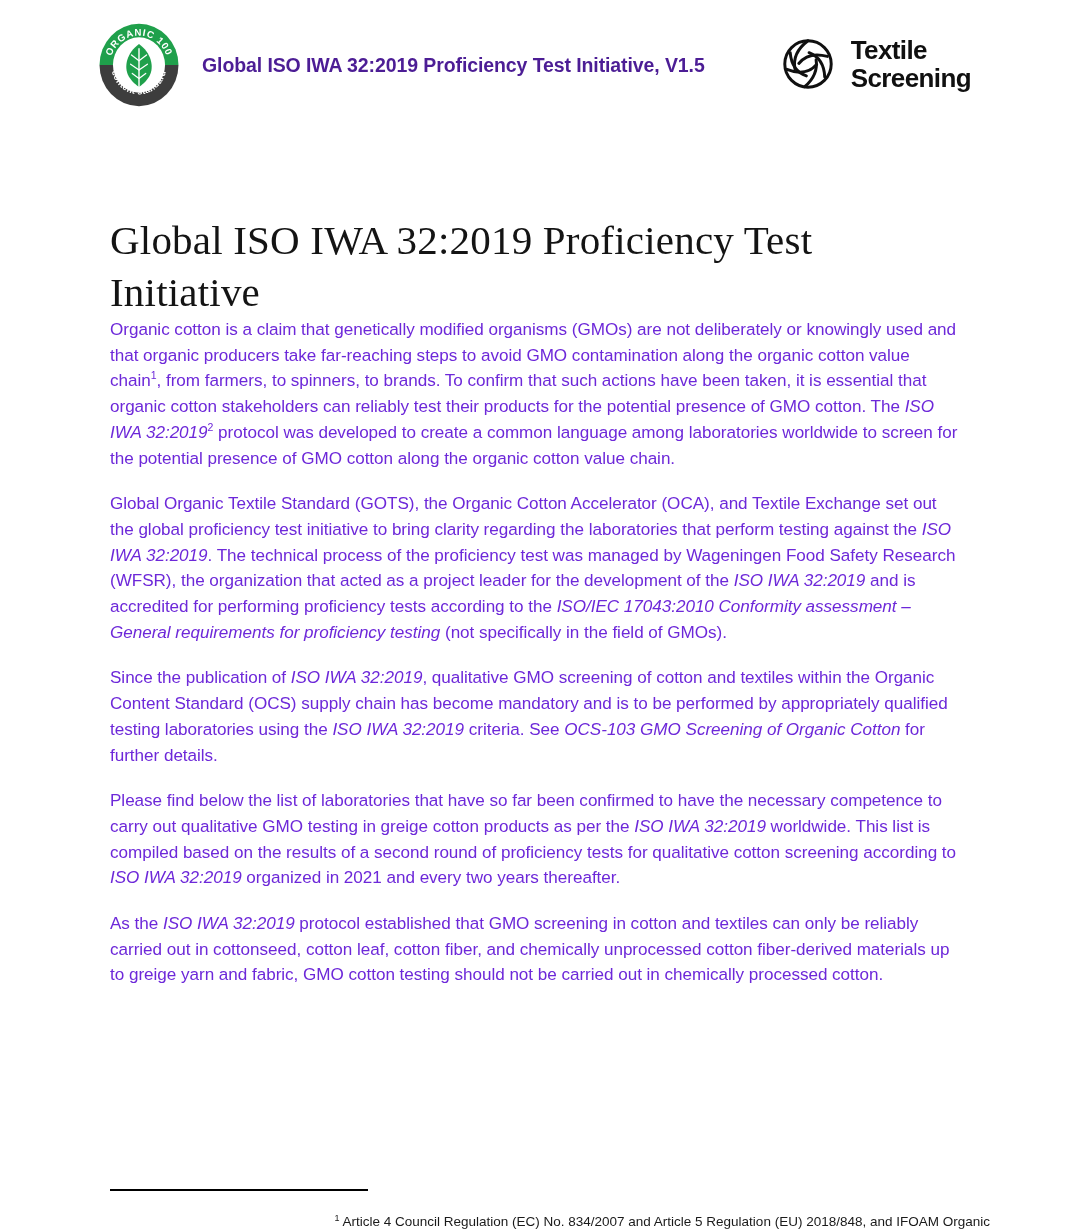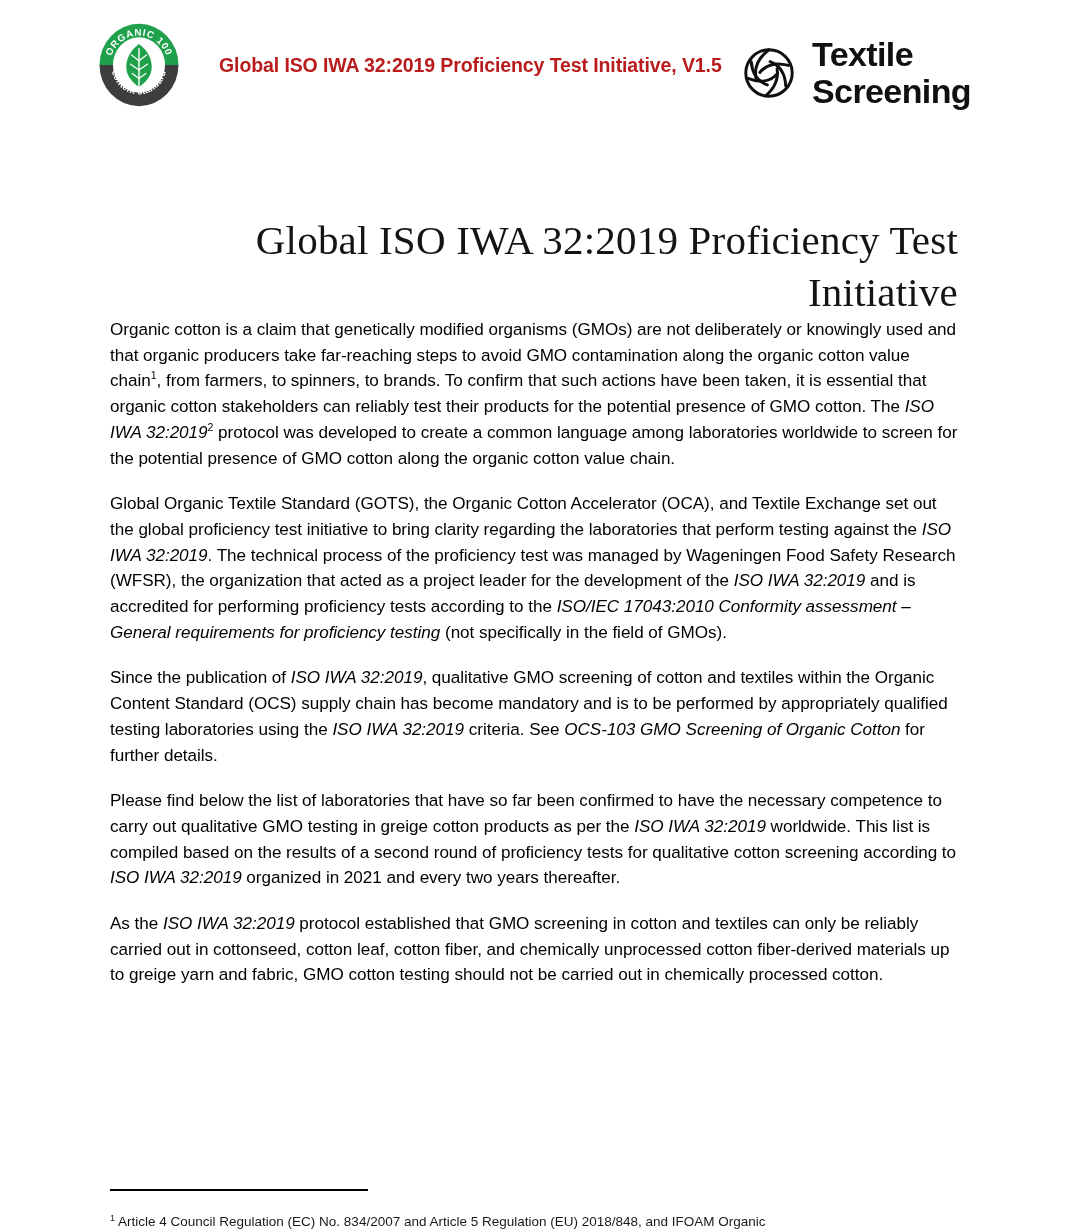--- a/index.html
+++ b/index.html
@@ -44,78 +44,78 @@
 
   
   .ocs-badge {
     width: 84px;
     height: 84px;
     flex: 0 0 84px;
     position: relative;
   }
 
   .header-doc-title {
-    margin-left: 38px;
+    margin-left: 21px;
     font-size: 19.5px;
     font-weight: bold;
     letter-spacing: -0.1px;
-    color: #b91c1c;
+    color: #4c1d95;
     white-space: nowrap;
   }
 
   
   .te-logo {
     position: absolute;
     right: 97px;
     top: 36px;
     display: flex;
     align-items: center;
   }
   .te-mark {
     width: 54px;
     height: 54px;
     flex: 0 0 54px;
   }
   .te-wordmark {
     margin-left: 16px;
     font-weight: bold;
-    font-size: 34px;
+    font-size: 26px;
     line-height: 1.08;
     letter-spacing: -0.6px;
     color: #101010;
   }
   .te-wordmark div { display: block; }
 
   
   .doc-title {
     position: absolute;
     left: 110px;
     top: 188px;
     width: 848px;
-    text-align: right;
+    text-align: left;
     font-family: "Liberation Serif", serif;
     font-size: 41px;
     line-height: 1.26;
     color: #141414;
     font-weight: normal;
     letter-spacing: 0.2px;
   }
 
   
   .doc-body {
     position: absolute;
     left: 110px;
     top: 317px;
     width: 850px;
   }
   .doc-body p {
     margin: 0 0 20px 0;
     font-size: 17.1px;
     line-height: 25.7px;
-    color: #000000;
+    color: #6d28d9;
     text-align: left;
     letter-spacing: -0.03px;
   }
   .doc-body p:last-child { margin-bottom: 12px; }
   .doc-body i { font-style: italic; }
   .doc-body sup {
     font-size: 10.5px;
     vertical-align: super;
     line-height: 0;
   }
@@ -129,20 +129,21 @@
     height: 2px;
     background: #000000;
   }
   .footnote-area {
     position: absolute;
     left: 110px;
     top: 1213px;
     width: 880px;
     overflow: hidden;
     height: 17px;
+    text-align: right;
   }
   .footnote-area p {
     margin: 0;
     font-size: 13.5px;
     line-height: 17.5px;
     color: #1a1a1a;
     white-space: nowrap;
   }
   .footnote-area sup {
     font-size: 9px;

